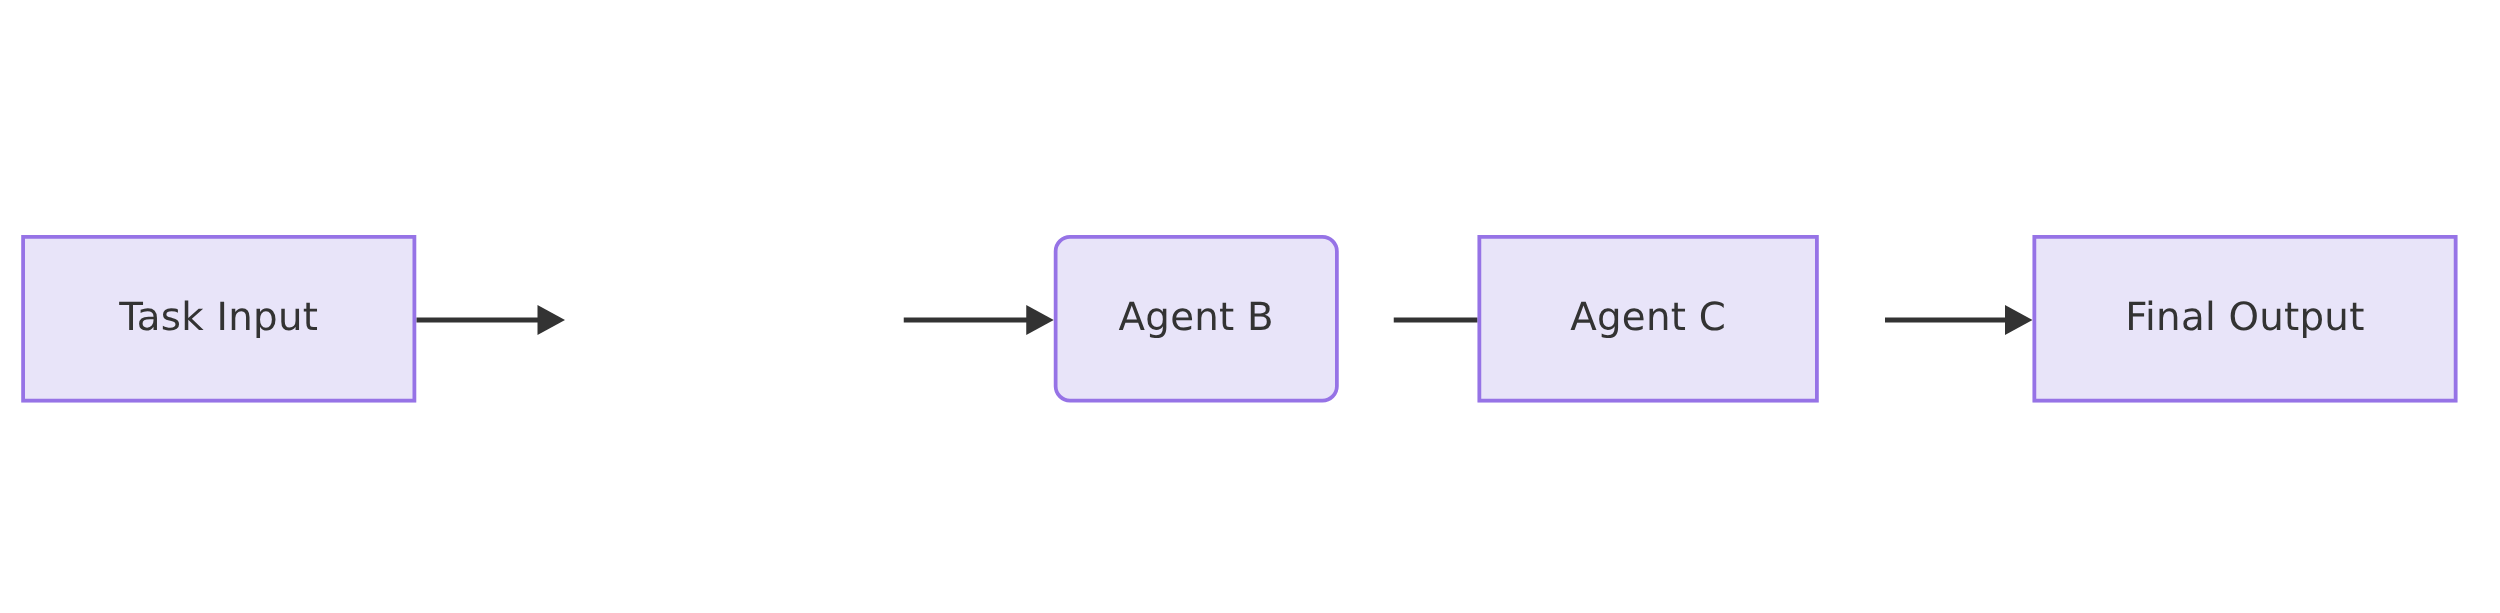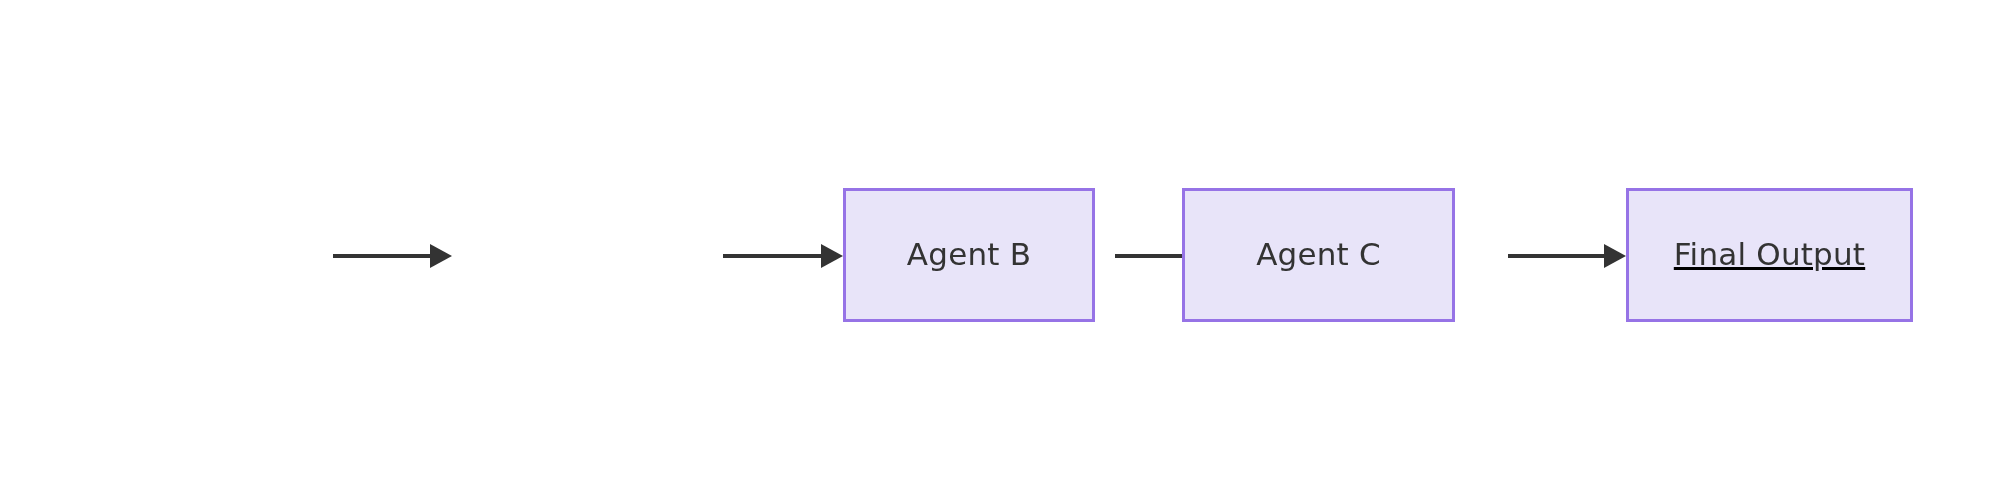--- a/index.html
+++ b/index.html
@@ -49,23 +49,23 @@
     font-weight: 400;
     line-height: 1.2;
     letter-spacing: 0.2px;
     white-space: nowrap;
     font-family: "DejaVu Sans", "Liberation Sans", sans-serif;
   }
 
   
   #node-0 { left: 17px;   width: 316px; }
   #node-1 { left: 452px;  width: 271px; }
-  #node-2 { left: 843px;  width: 252px; }
+  #node-2 { left: 843px;  width: 228px; border-radius: 13px; }
   #node-3 { left: 1182px; width: 273px; }
-  #node-4 { left: 1626px; width: 287px; text-decoration: underline; }
+  #node-4 { left: 1626px; width: 340px; }
 
   .edge-layer {
     position: absolute;
     left: 0;
     top: 0;
     width: 2000px;
     height: 490px;
     pointer-events: none;
   }
 
@@ -102,20 +102,23 @@
     </g>
 
     <g>
       <line class="edge-line" x1="1508" y1="256" x2="1611" y2="256"></line>
       <polygon class="edge-head" points="1626,256 1604,244 1604,268"></polygon>
     </g>
   </svg>
 
   <div class="flow-row">
 
+    <div class="node" id="node-0">
+      <span class="node-label">Task Input</span>
+    </div>
 
 
     <div class="node" id="node-2">
       <span class="node-label">Agent B</span>
     </div>
 
     <div class="node" id="node-3">
       <span class="node-label">Agent C</span>
     </div>
 

